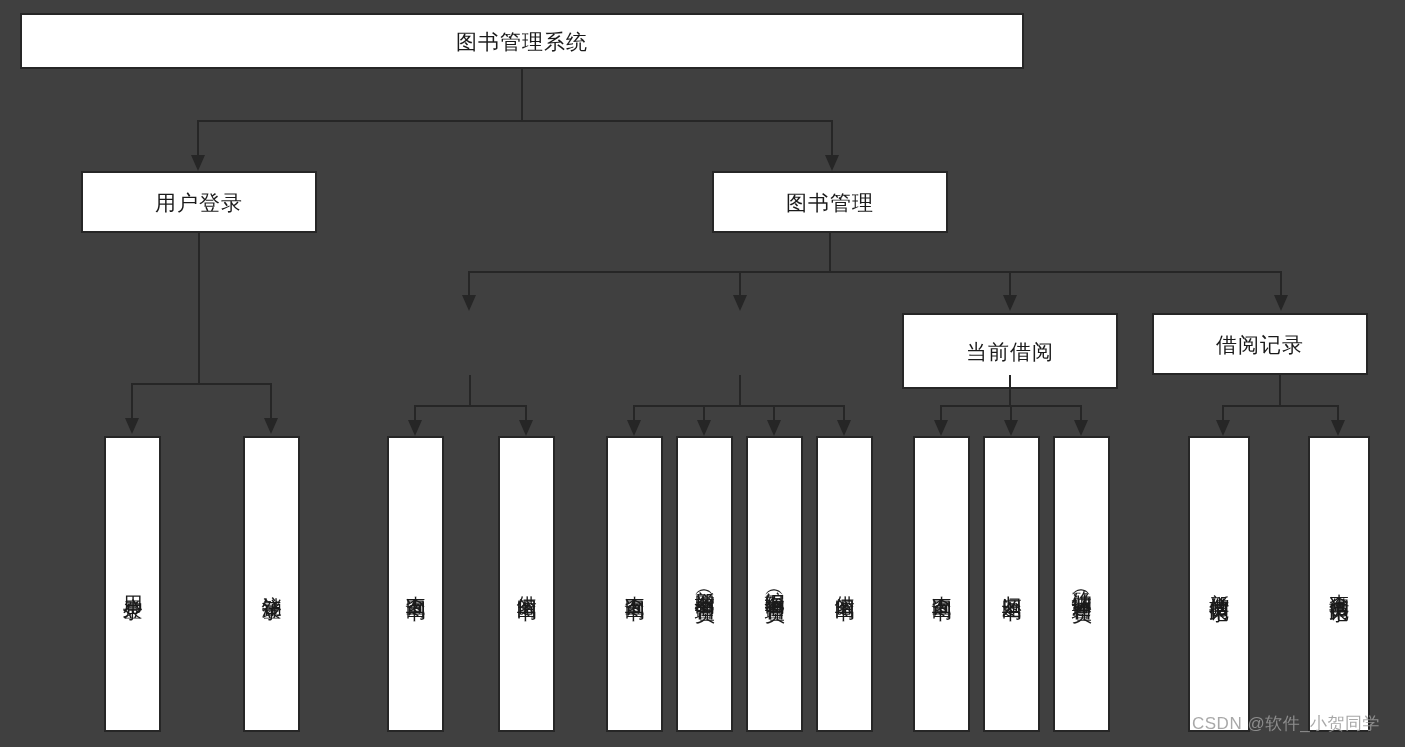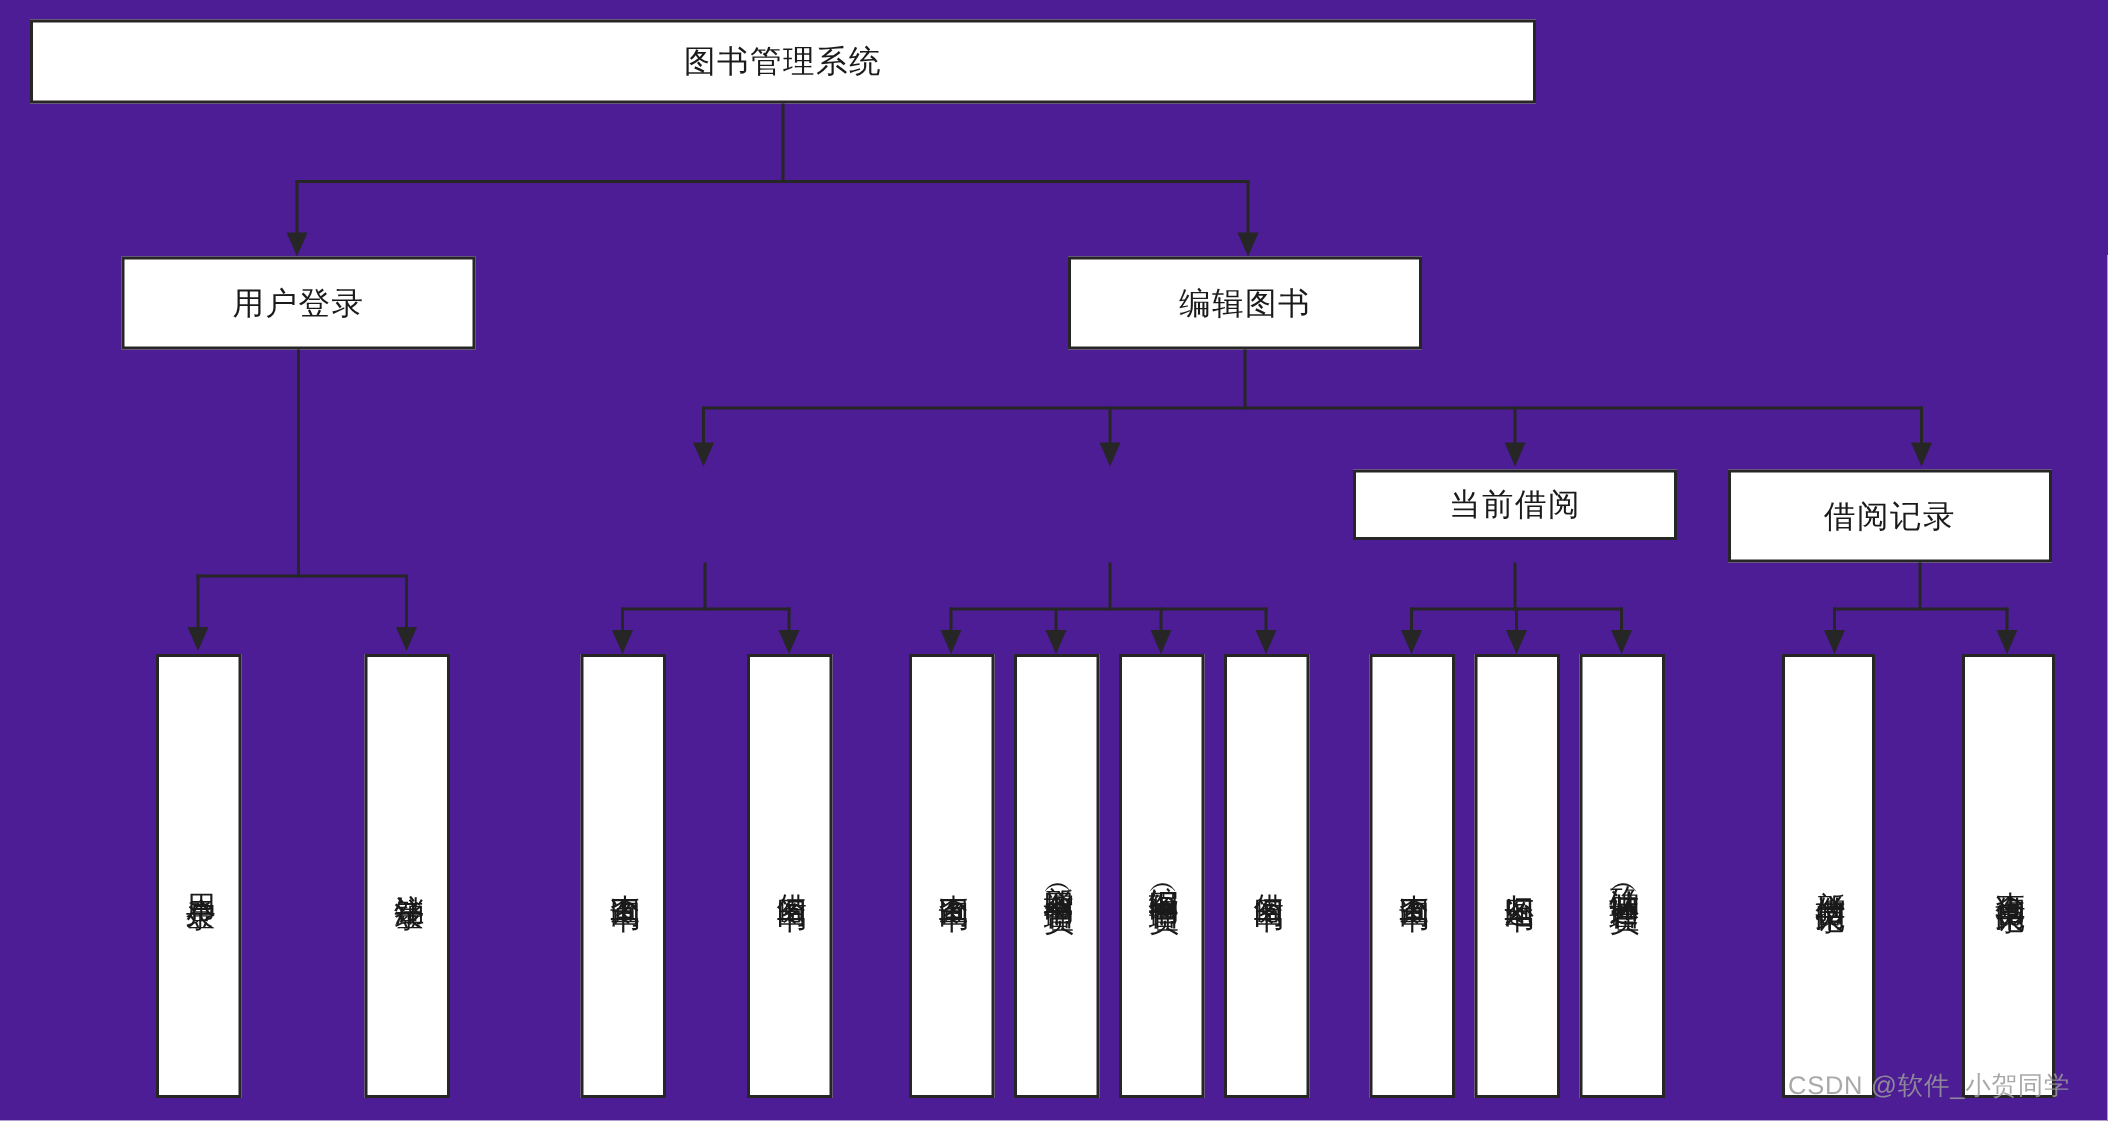--- a/index.html
+++ b/index.html
@@ -7,21 +7,21 @@
     padding: 0;
     background: #ffffff;
   }
   body {
     font-family: "Liberation Sans", "DejaVu Sans", sans-serif;
   }
   #canvas {
     position: relative;
     width: 1405px;
     height: 747px;
-    background: #4c1d95;
+    background: #404040;
     overflow: hidden;
   }
   .node {
     position: absolute;
     box-sizing: border-box;
     border: 2px solid #262626;
     background: #ffffff;
     display: flex;
     align-items: center;
     justify-content: center;
@@ -86,21 +86,21 @@
 
   <div class="edge edge-v" style="left:197px; top:120px; width:2px; height:37px;"></div>
   <div class="arrow" style="left:191px; top:155px;"></div>
   <div class="edge edge-v" style="left:831px; top:120px; width:2px; height:37px;"></div>
   <div class="arrow" style="left:825px; top:155px;"></div>
 
   <div class="node node-h" style="left:81px; top:171px; width:236px; height:62px;">
     <span>用户登录</span>
   </div>
   <div class="node node-h" style="left:712px; top:171px; width:236px; height:62px;">
-    <span>编辑图书</span>
+    <span>图书管理</span>
   </div>
 
   <div class="edge edge-v" style="left:198px; top:233px; width:2px; height:152px;"></div>
   <div class="edge edge-h" style="left:131px; top:383px; width:139px; height:2px;"></div>
   <div class="edge edge-v" style="left:131px; top:383px; width:2px; height:37px;"></div>
   <div class="arrow" style="left:125px; top:418px;"></div>
   <div class="edge edge-v" style="left:270px; top:383px; width:2px; height:37px;"></div>
   <div class="arrow" style="left:264px; top:418px;"></div>
 
   <div class="edge edge-v" style="left:829px; top:233px; width:2px; height:40px;"></div>
@@ -111,21 +111,21 @@
 
   <div class="edge edge-v" style="left:739px; top:271px; width:2px; height:26px;"></div>
   <div class="arrow" style="left:733px; top:295px;"></div>
 
   <div class="edge edge-v" style="left:1009px; top:271px; width:2px; height:26px;"></div>
   <div class="arrow" style="left:1003px; top:295px;"></div>
 
   <div class="edge edge-v" style="left:1280px; top:271px; width:2px; height:26px;"></div>
   <div class="arrow" style="left:1274px; top:295px;"></div>
 
-  <div class="node node-h" style="left:902px; top:313px; width:216px; height:47px;">
+  <div class="node node-h" style="left:902px; top:313px; width:216px; height:76px;">
     <span>当前借阅</span>
   </div>
   <div class="node node-h" style="left:1152px; top:313px; width:216px; height:62px;">
     <span>借阅记录</span>
   </div>
 
   <div class="edge edge-v" style="left:469px; top:375px; width:2px; height:32px;"></div>
   <div class="edge edge-h" style="left:414px; top:405px; width:113px; height:2px;"></div>
   <div class="edge edge-v" style="left:414px; top:405px; width:2px; height:22px;"></div>
   <div class="arrow" style="left:408px; top:420px;"></div>

